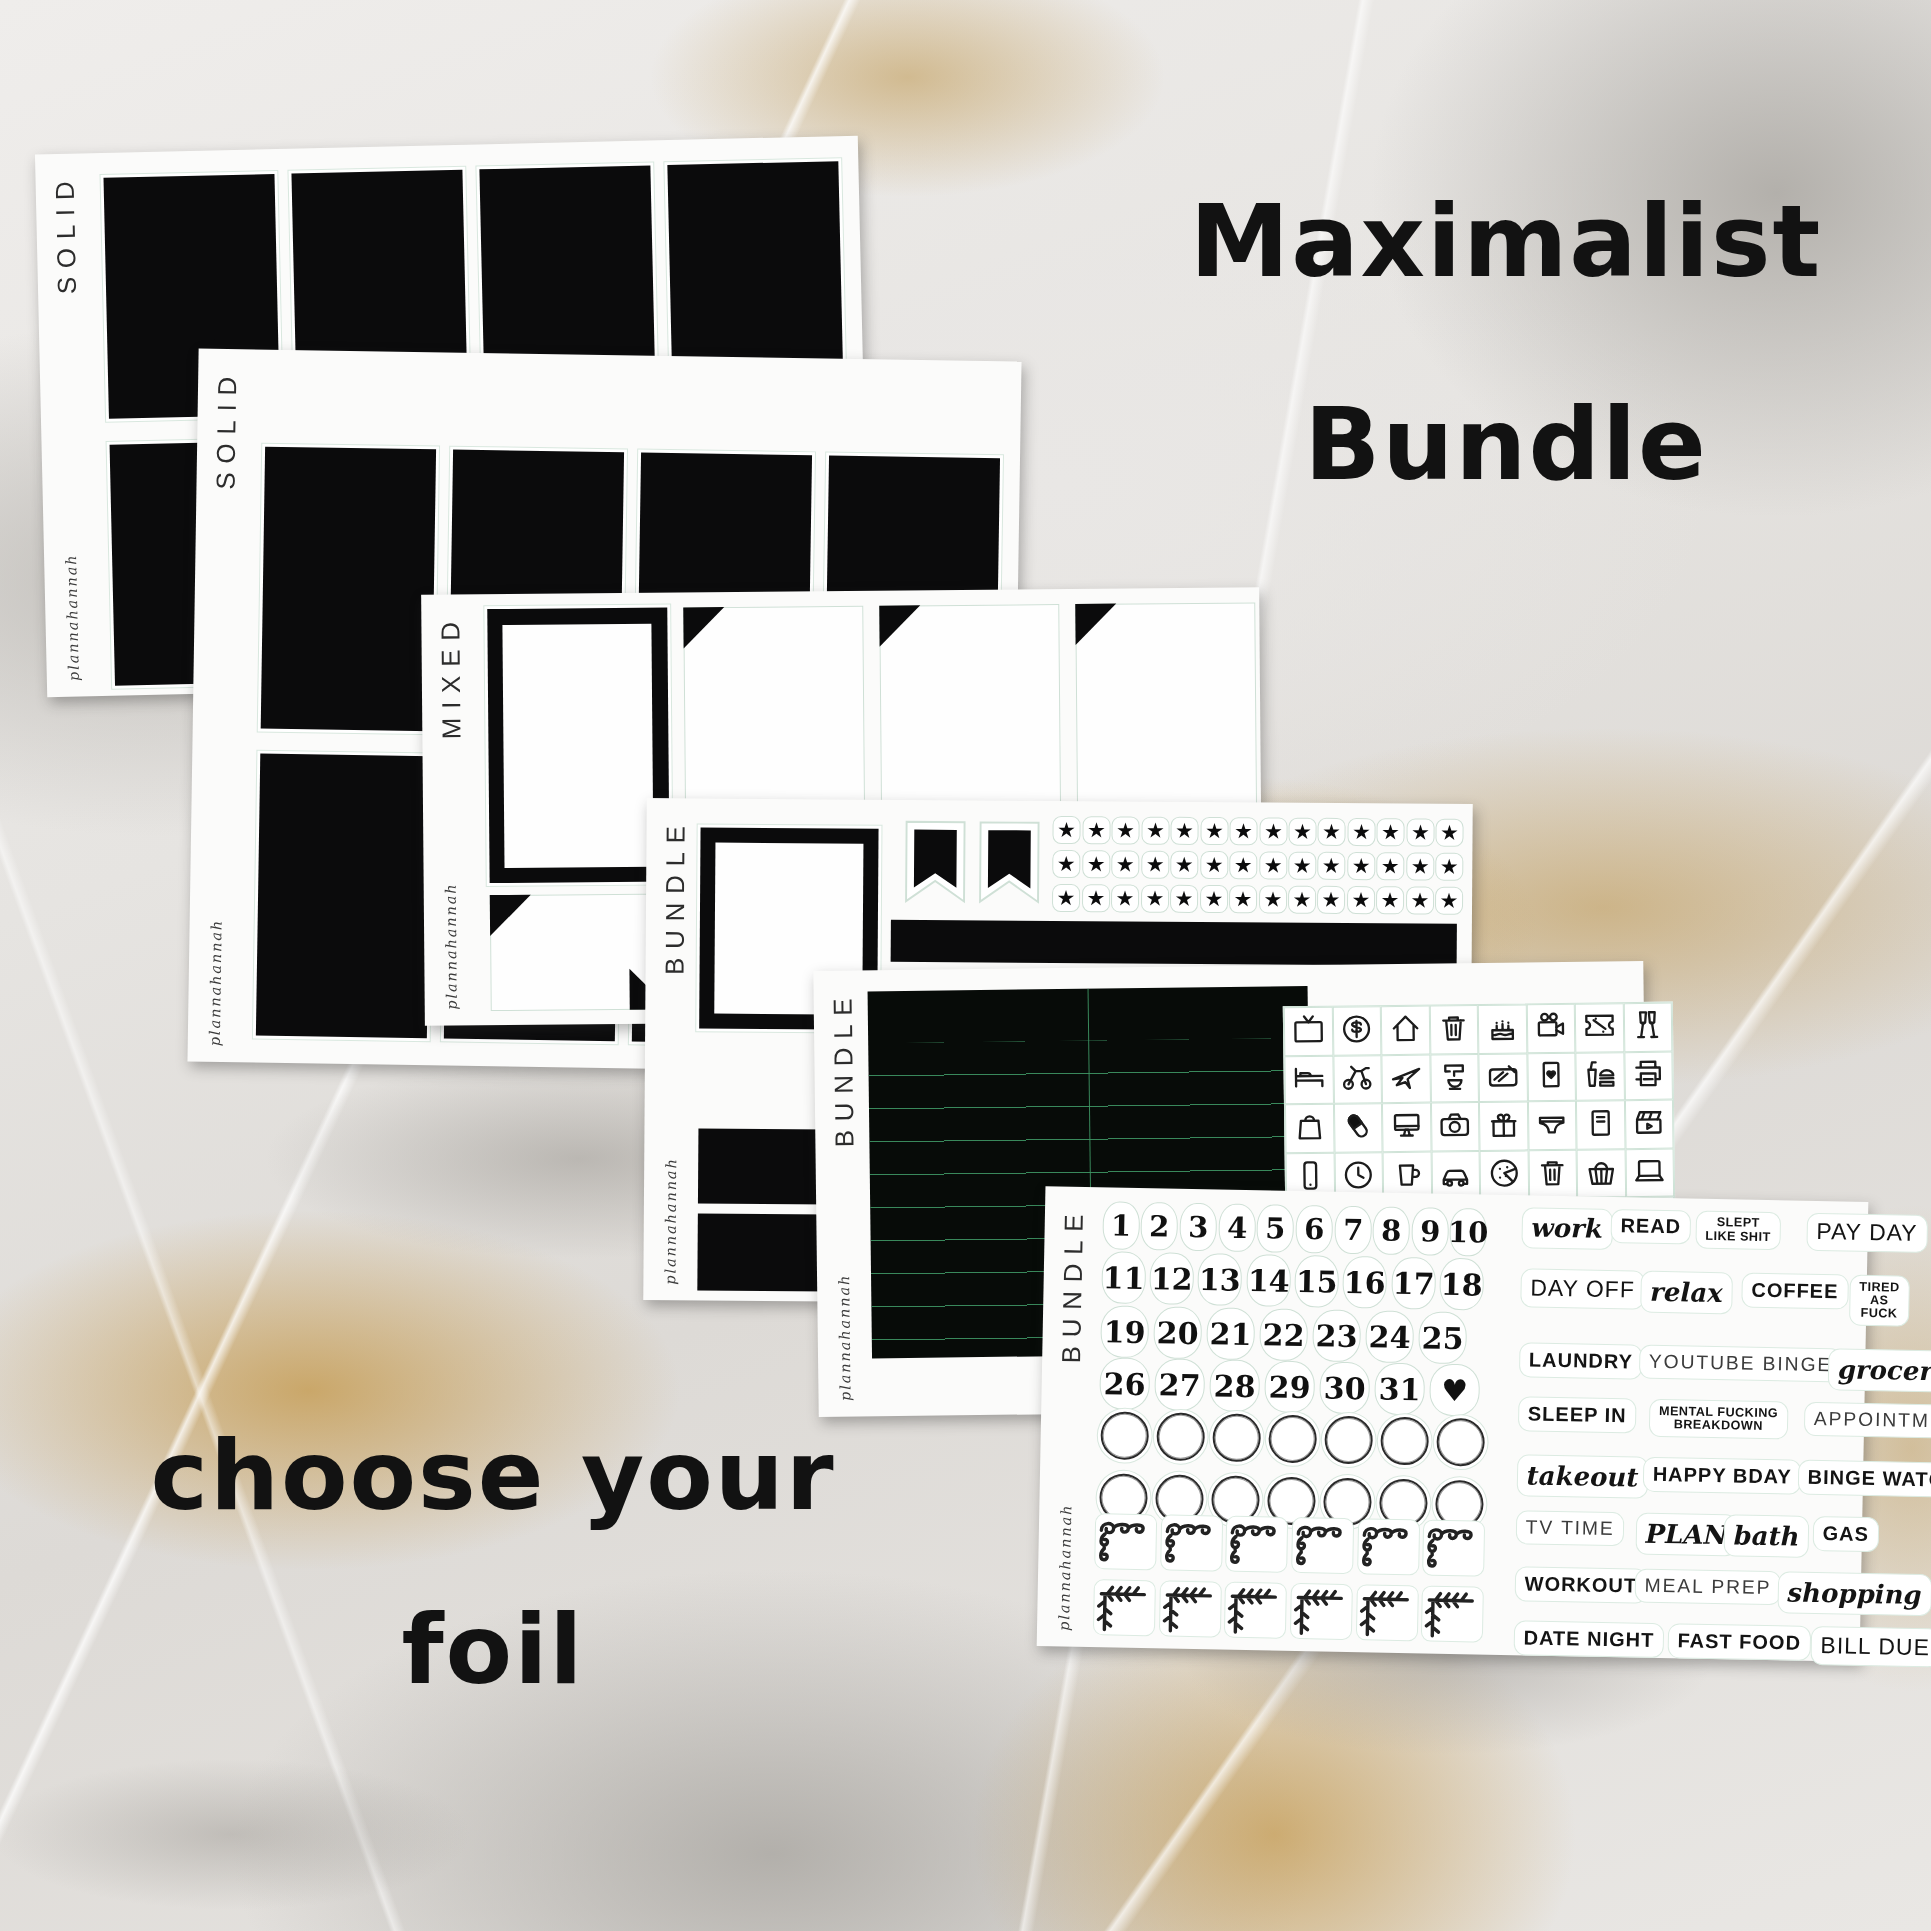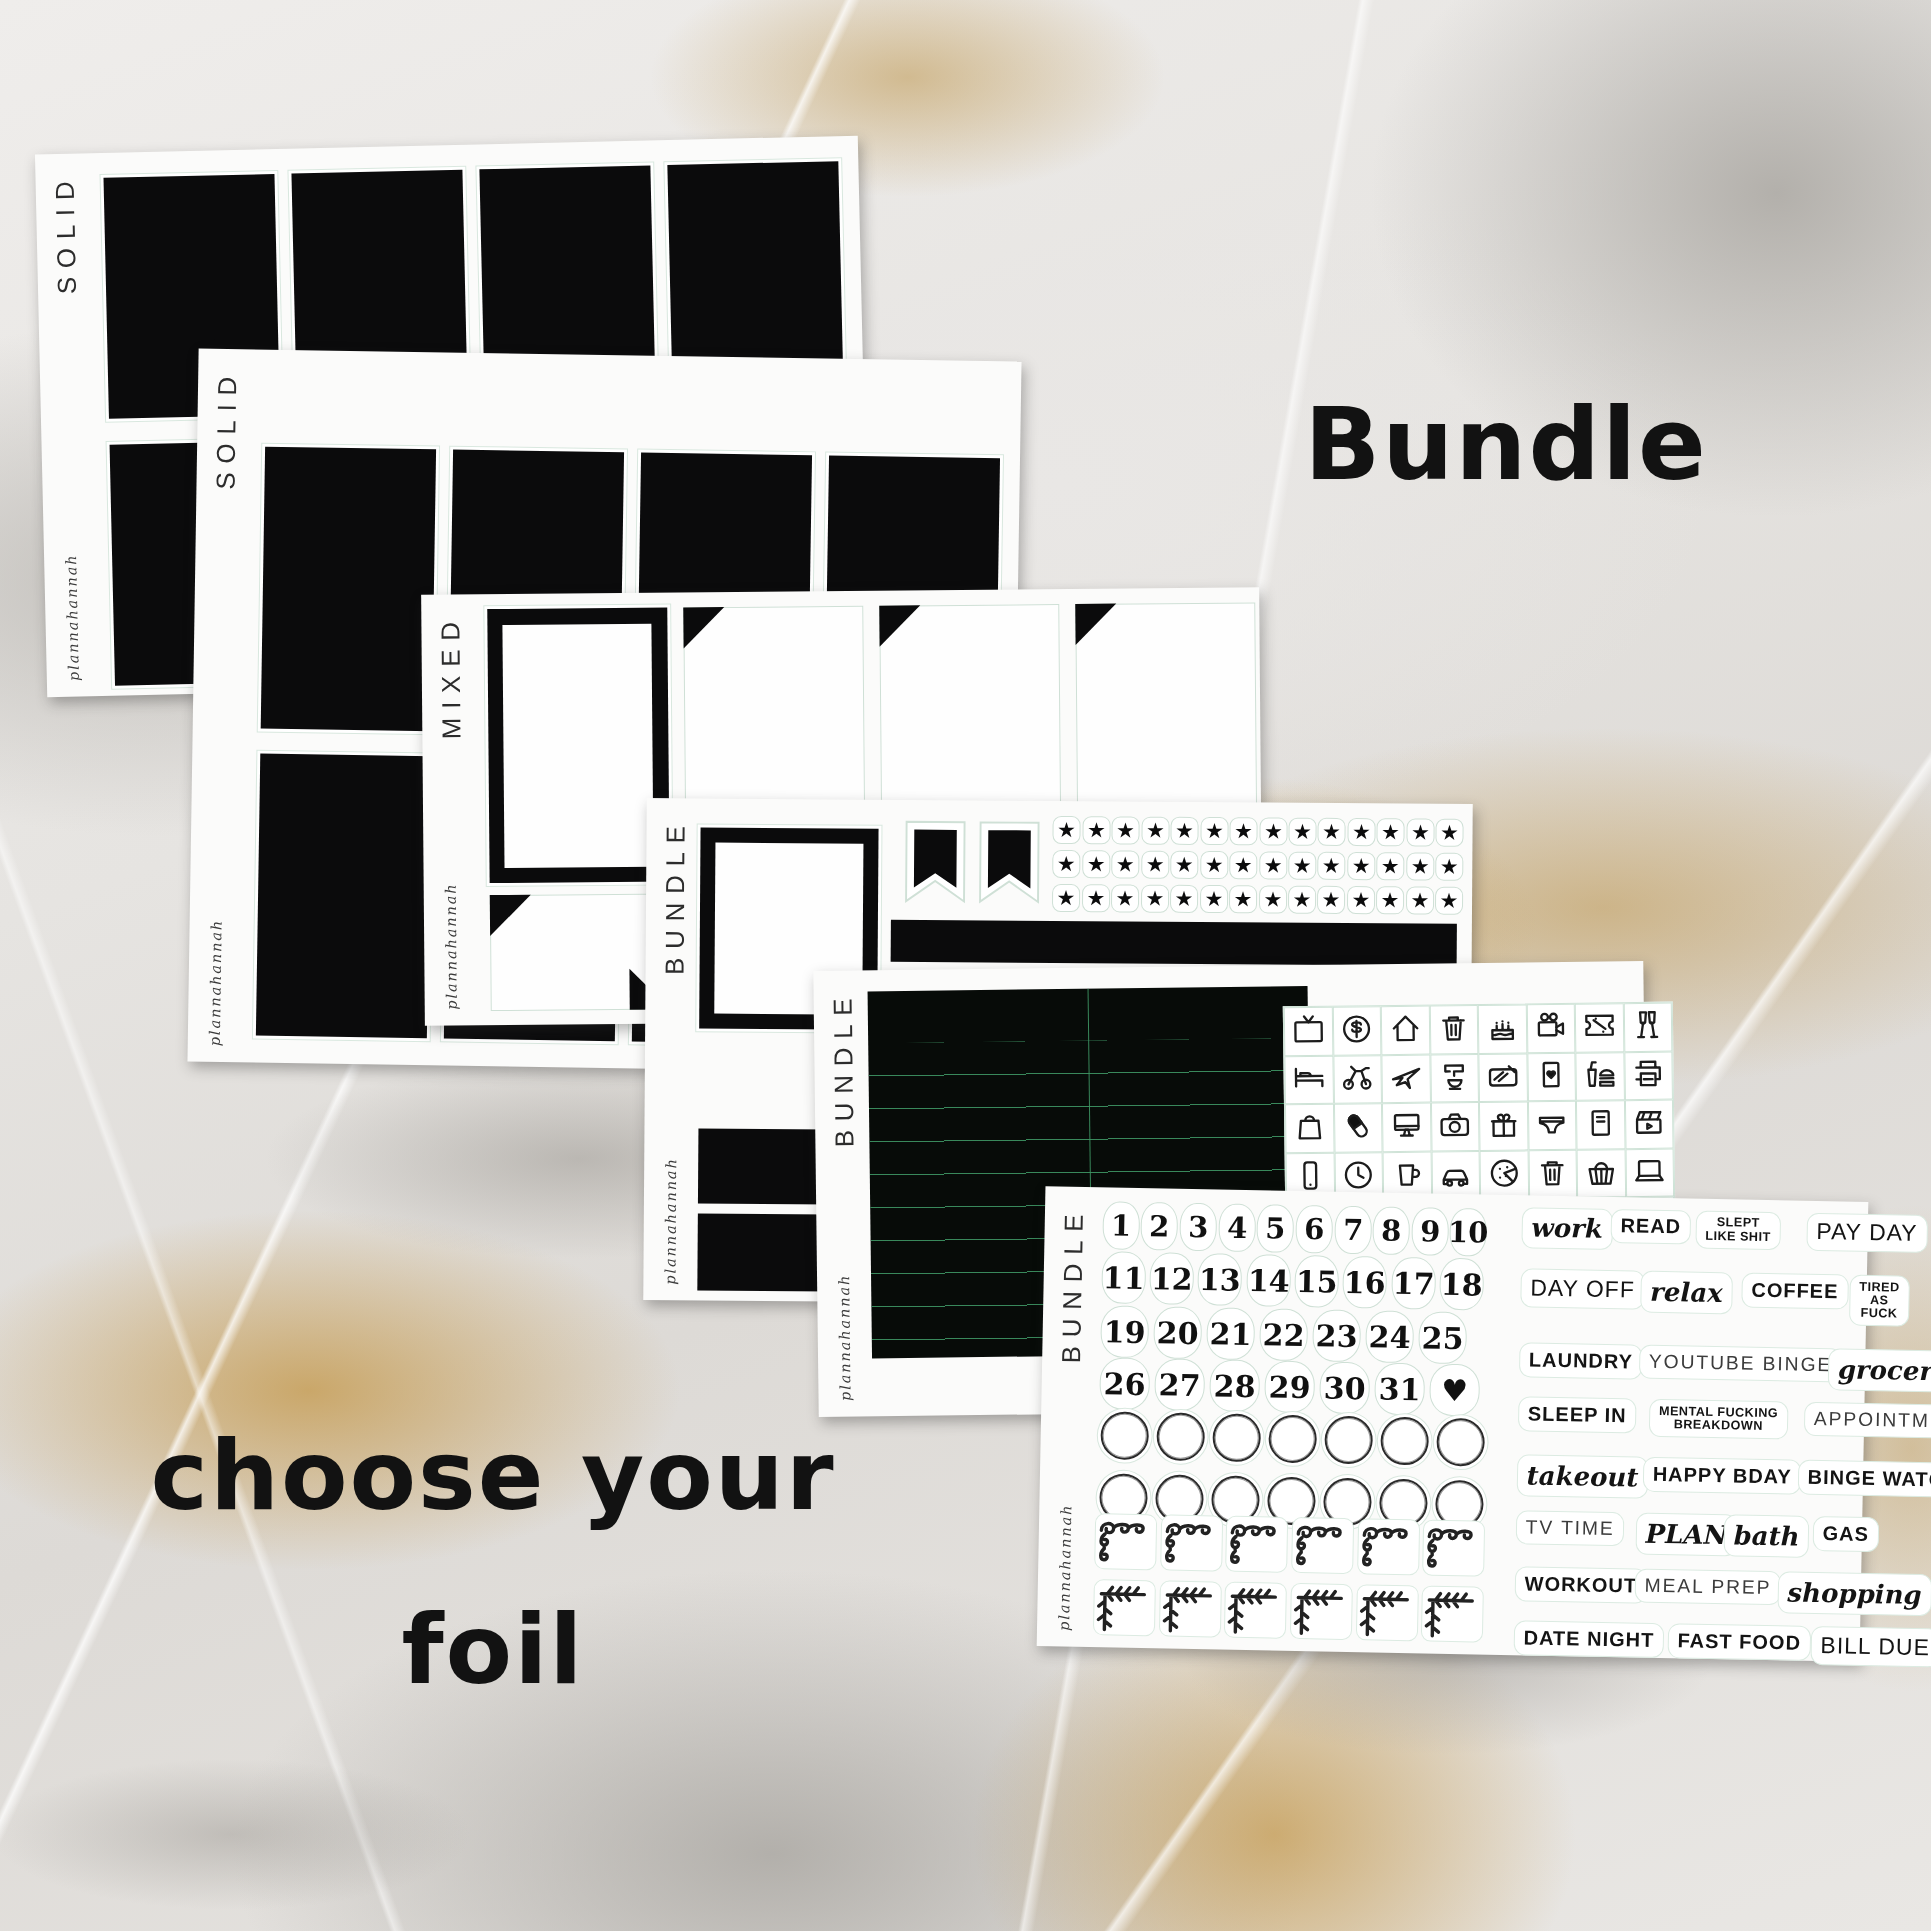--- a/index.html
+++ b/index.html
@@ -602,17 +602,18 @@
         <div class="word w-caps" style="left: 720px; top: 315px;">GAS</div>
         <div class="word w-caps" style="left: 423px; top: 371px;">WORKOUT</div>
         <div class="word w-thin" style="left: 543px; top: 371px;">MEAL PREP</div>
         <div class="word w-script" style="left: 686px; top: 371px;">shopping</div>
         <div class="word w-caps" style="left: 423px; top: 425px;">DATE NIGHT</div>
         <div class="word w-caps" style="left: 577px; top: 425px;">FAST FOOD</div>
         <div class="word w-tall" style="left: 720px; top: 425px;">BILL DUE</div>
       </div>
   </div>
 
+  <div class="headline" id="title1">Maximalist</div>
   <div class="headline" id="title2">Bundle</div>
   <div class="headline" id="cap1">choose your</div>
   <div class="headline" id="cap2">foil</div>
 </div>
 
 
 </body></html>

